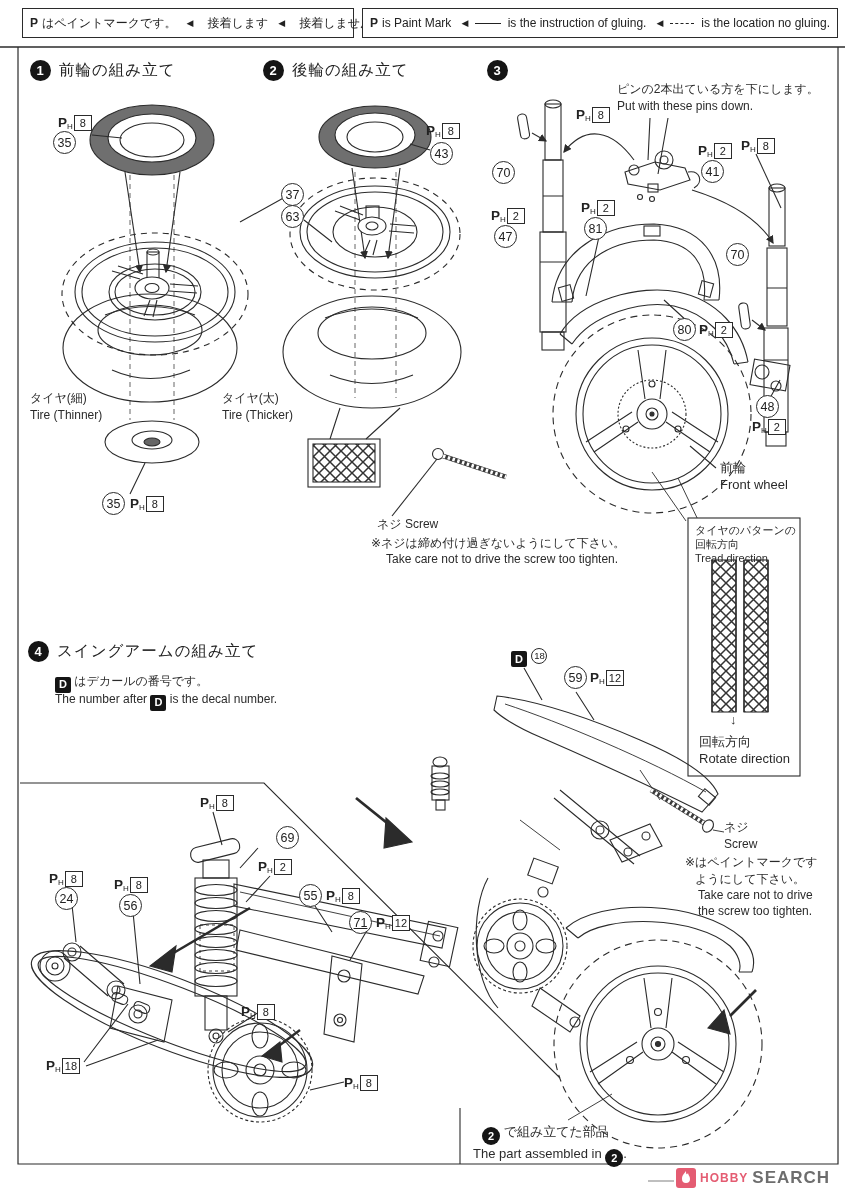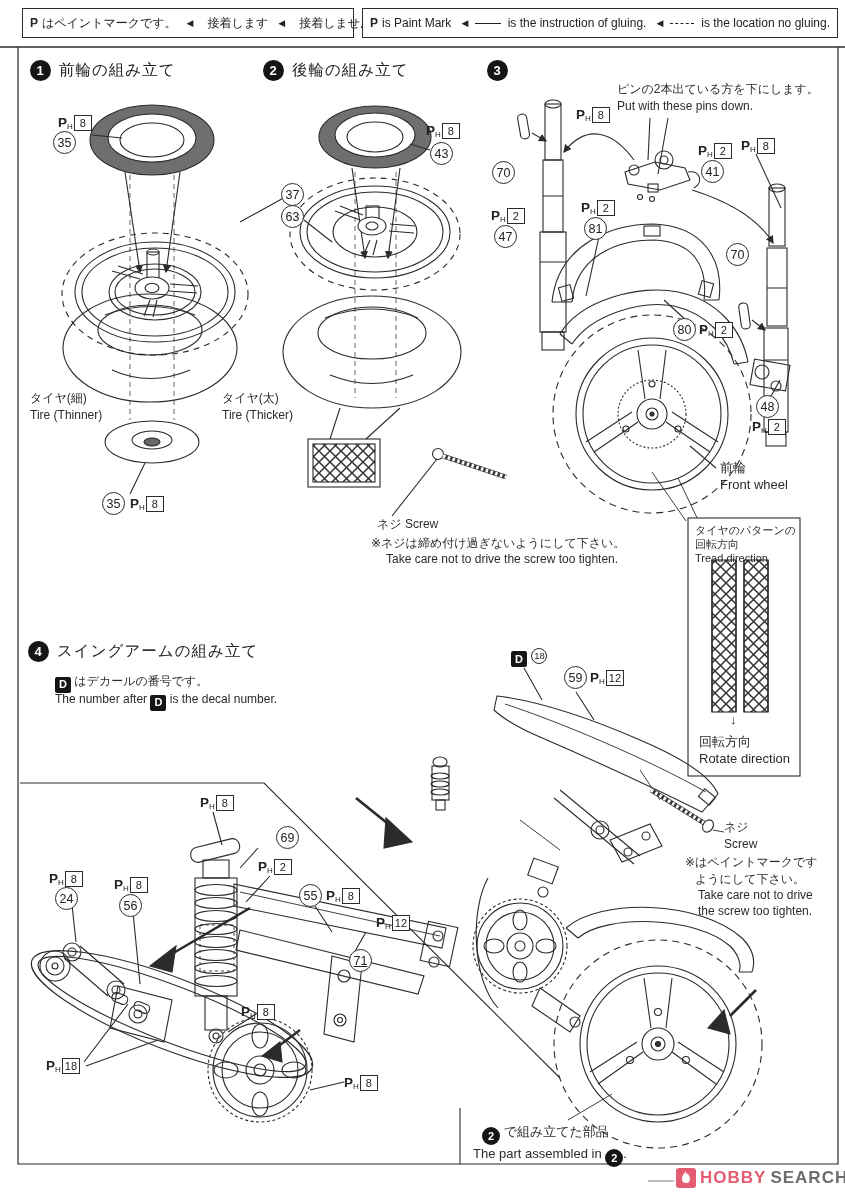--- a/index.html
+++ b/index.html
@@ -18,21 +18,21 @@
   .pm{white-space:nowrap;}
   .pmp{font-weight:bold;font-size:13.5px;}
   .pmh{font-size:8px;vertical-align:-2px;}
   .pmb{display:inline-block;border:1.1px solid #2b2b2b;min-width:12px;text-align:center;font-size:11px;line-height:14px;padding:0 2px;margin-left:1px;background:#fff;}
   .dsq{display:inline-flex;width:16px;height:16px;background:#151515;color:#fff;font-weight:bold;font-size:11px;align-items:center;justify-content:center;border-radius:2px;vertical-align:-3px;}
   .legend{border:1.2px solid #2b2b2b;display:flex;align-items:center;font-size:12px;padding:0 7px;box-sizing:border-box;white-space:nowrap;gap:4px;background:#fff;}
   .la{font-size:9px;margin-left:6px;}
   .lsolid{display:inline-block;width:36px;border-top:1.6px solid #222;vertical-align:middle;margin:0 3px;}
   .ldash{display:inline-block;width:34px;border-top:1.6px dashed #222;vertical-align:middle;margin:0 3px;}
   .logo{display:flex;align-items:center;gap:4px;}
-  .logo-hobby{font-weight:bold;font-size:17px;letter-spacing:1px;}
+  .logo-hobby{font-weight:bold;font-size:12px;letter-spacing:1px;}
   .logo-search{font-weight:bold;font-size:17px;letter-spacing:1px;color:#6d6d6d;}
 </style>
 </head>
 <body>
 
 <div id="sheet">
 
   <svg width="845" height="1200" viewBox="0 0 845 1200">
     <defs>
       <marker id="ah" viewBox="0 0 10 10" refX="8.5" refY="5" markerWidth="7.5" markerHeight="7.5" orient="auto-start-reverse">
@@ -424,21 +424,21 @@
   <span class="pm abs" style="left:590px;top:668px;"><b class="pmp">P</b><span class="pmh">H</span><span class="pmb">12</span></span>
   <span class="pm abs" style="left:200px;top:793px;"><b class="pmp">P</b><span class="pmh">H</span><span class="pmb">8</span></span>
   <span class="circ abs" style="left:249px;top:826px;margin-left:27px;">69</span>
   <span class="pm abs" style="left:258px;top:857px;"><b class="pmp">P</b><span class="pmh">H</span><span class="pmb">2</span></span>
   <span class="pm abs" style="left:49px;top:869px;"><b class="pmp">P</b><span class="pmh">H</span><span class="pmb">8</span></span>
   <span class="circ abs" style="left:55px;top:887px;">24</span>
   <span class="pm abs" style="left:114px;top:875px;"><b class="pmp">P</b><span class="pmh">H</span><span class="pmb">8</span></span>
   <span class="circ abs" style="left:119px;top:894px;">56</span>
   <span class="circ abs" style="left:299px;top:884px;">55</span>
   <span class="pm abs" style="left:326px;top:886px;"><b class="pmp">P</b><span class="pmh">H</span><span class="pmb">8</span></span>
-  <span class="circ abs" style="left:349px;top:949px;text-decoration:underline;">71</span>
+  <span class="circ abs" style="left:349px;top:911px;text-decoration:underline;">71</span>
   <span class="pm abs" style="left:376px;top:913px;"><b class="pmp">P</b><span class="pmh">H</span><span class="pmb">12</span></span>
   <span class="pm abs" style="left:241px;top:1002px;"><b class="pmp">P</b><span class="pmh">H</span><span class="pmb">8</span></span>
   <span class="pm abs" style="left:46px;top:1056px;"><b class="pmp">P</b><span class="pmh">H</span><span class="pmb">18</span></span>
   <span class="pm abs" style="left:344px;top:1073px;"><b class="pmp">P</b><span class="pmh">H</span><span class="pmb">8</span></span>
 
   <div class="t abs" style="left:724px;top:820px;">ネジ</div>
   <div class="t abs" style="left:724px;top:837px;">Screw</div>
   <div class="t abs" style="left:685px;top:855px;">※はペイントマークです</div>
   <div class="t abs" style="left:695px;top:872px;">ようにして下さい。</div>
   <div class="t abs" style="left:698px;top:888px;">Take care not to drive</div>

